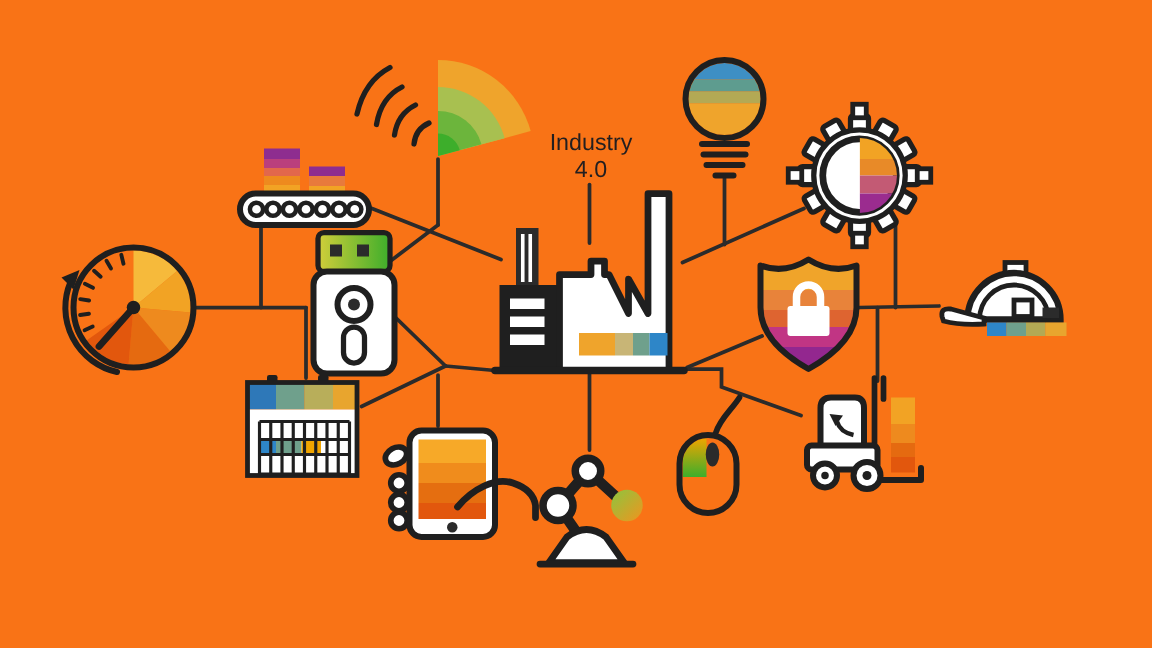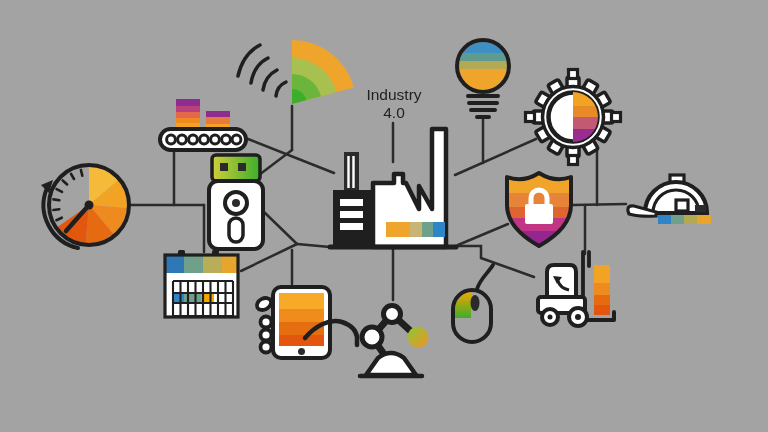--- a/index.html
+++ b/index.html
@@ -1,17 +1,17 @@
 <!DOCTYPE html>
 <html><head>
 <meta charset="utf-8">
 <style>
   html,body{margin:0;padding:0;}
   body{font-family:"Liberation Sans", sans-serif;}
-  #stage{position:relative;width:768px;height:432px;background:#a3a3a3;overflow:hidden;}
+  #stage{position:relative;width:768px;height:432px;background:#f97316;overflow:hidden;}
   svg{display:block;}
   text.title{font-family:"Liberation Sans", sans-serif;font-size:15.5px;font-weight:500;fill:#231F20;}
 </style>
 </head>
 <body>
 
 <div id="stage">
 <svg width="768" height="432" viewBox="0 0 768 432" xmlns="http://www.w3.org/2000/svg">
   <defs>
     <linearGradient id="gradBar" x1="0" y1="0" x2="0" y2="1">

